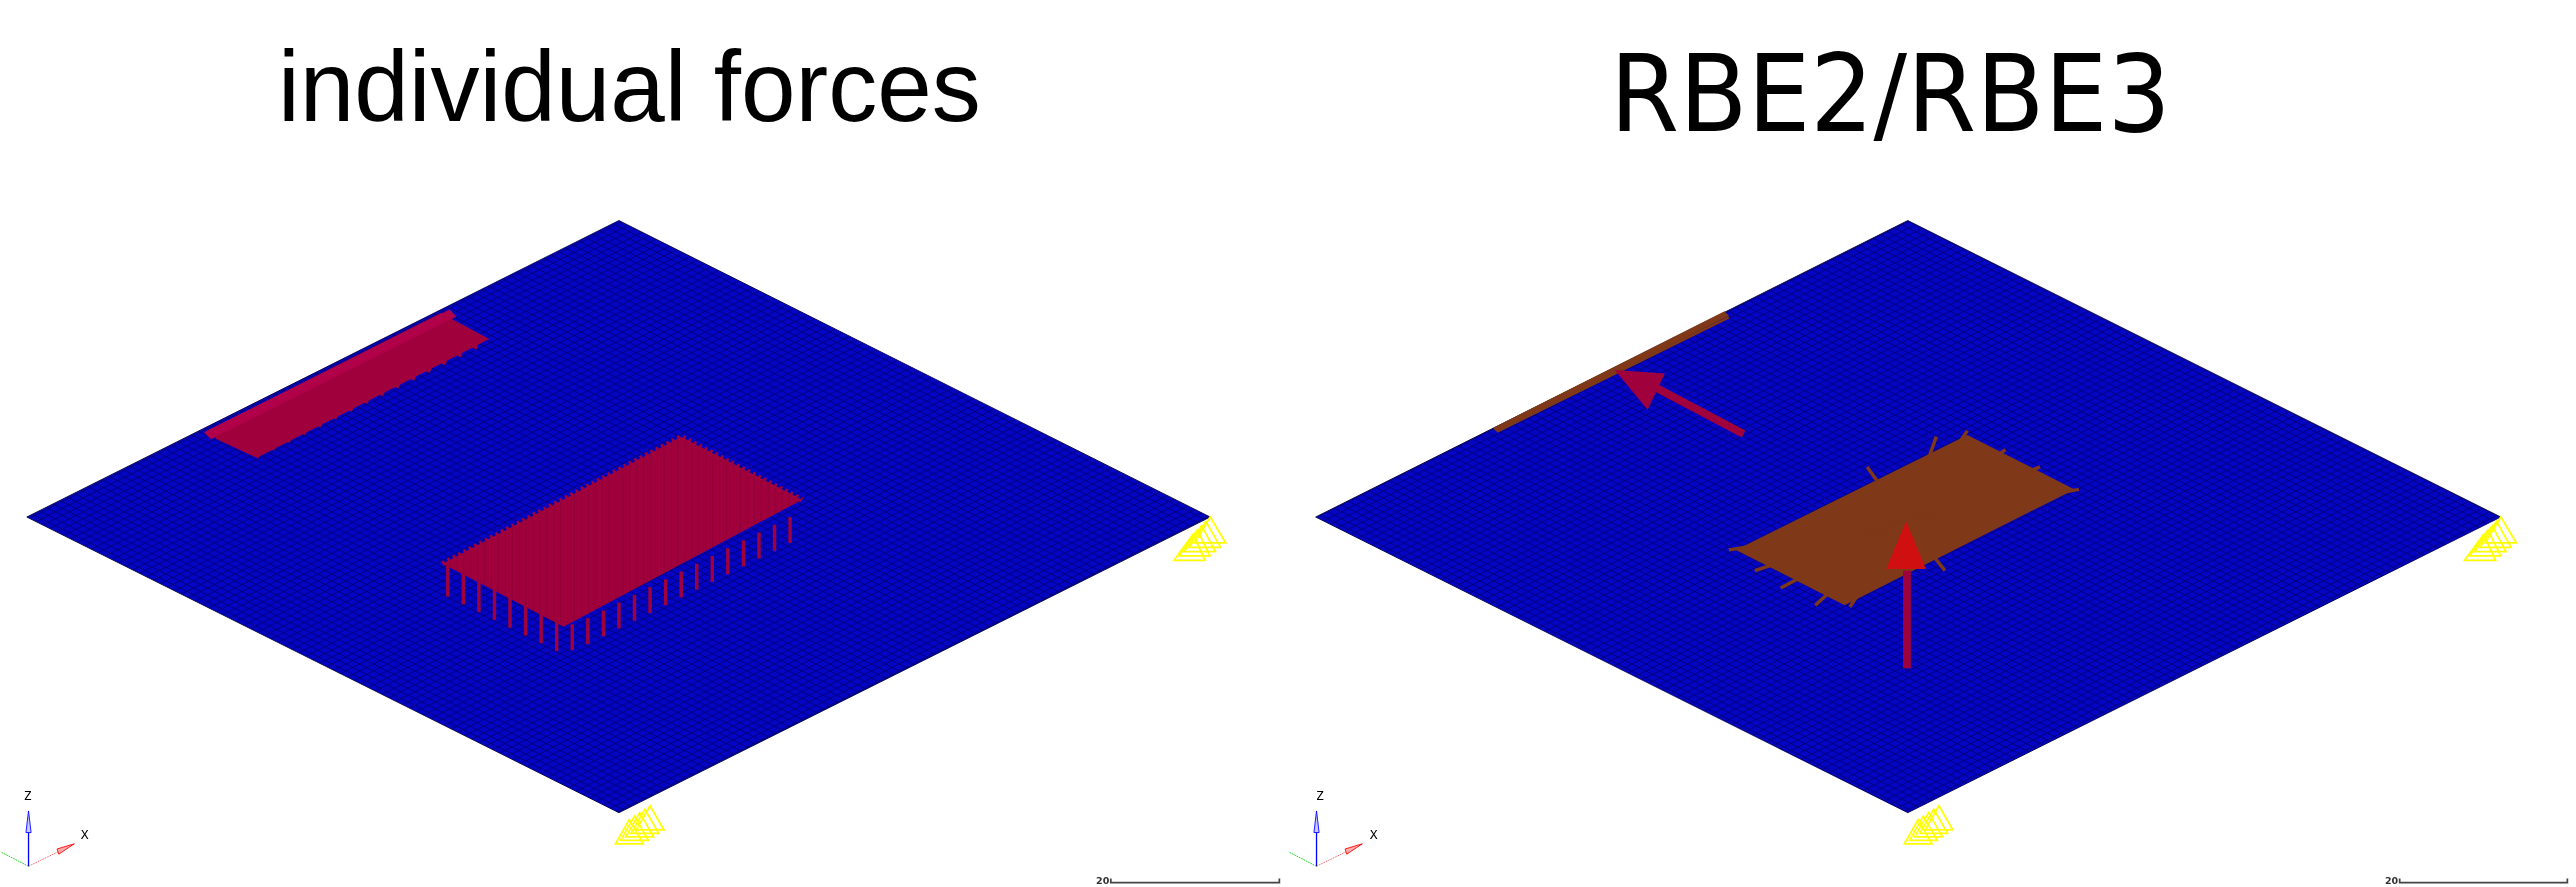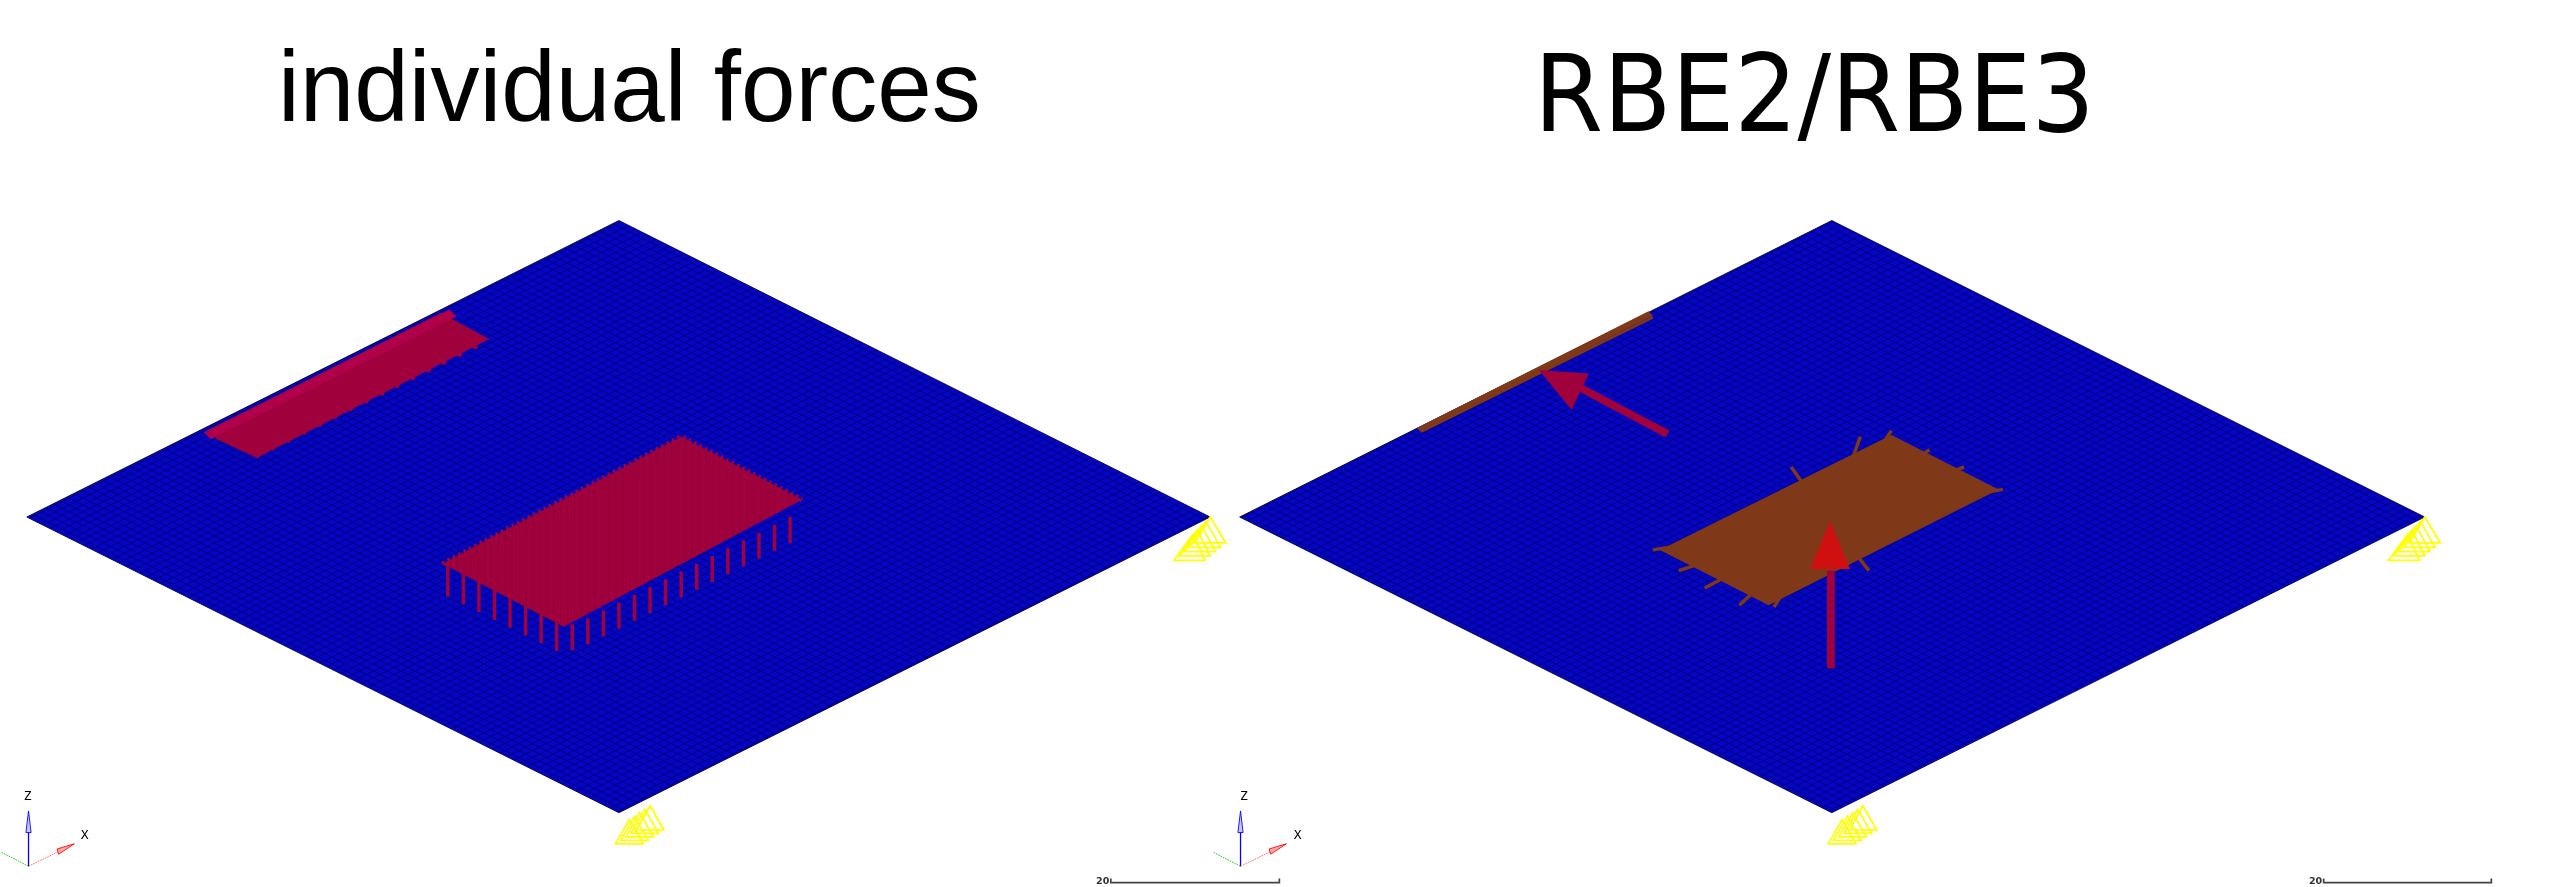--- a/index.html
+++ b/index.html
@@ -1,19 +1,19 @@
 <!DOCTYPE html>
 <html style="font-size:14px"><head>
 <meta charset="utf-8">
 <style>
   html, body { margin: 0; padding: 0; background: #ffffff; }
   body { width: 2576px; height: 888px; position: relative; overflow: hidden; }
   .panel { position: absolute; top: 0; height: 888px; }
   .panel-left { left: 0; width: 1288px; }
-  .panel-right { left: 1212px; width: 1288px; }
+  .panel-right { left: 1288px; width: 1288px; }
   .title {
     position: absolute; top: 36px; color: #000;
     white-space: nowrap; line-height: 1;
   }
   .title-left {
     left: 278px; font-family: "Liberation Sans", sans-serif;
     font-size: 100px; transform: scaleX(0.98); transform-origin: left top;
   }
   .title-right {
     left: 322px; font-family: "DejaVu Sans", sans-serif;

